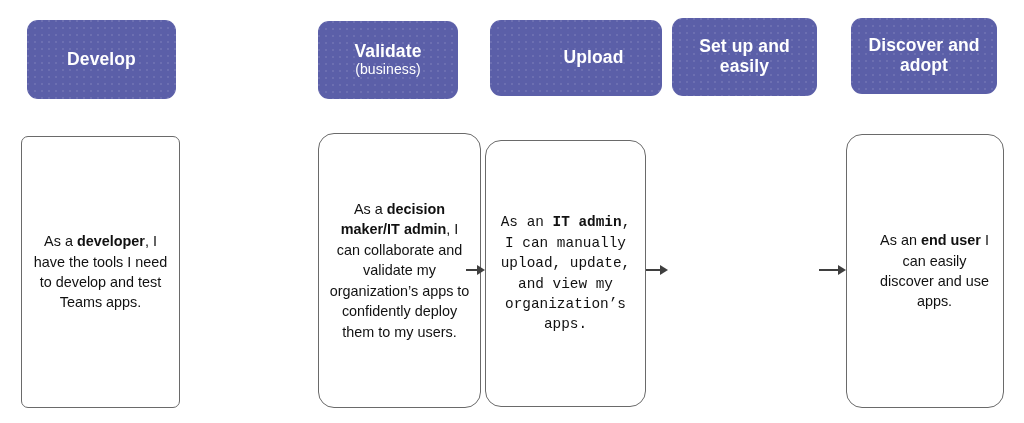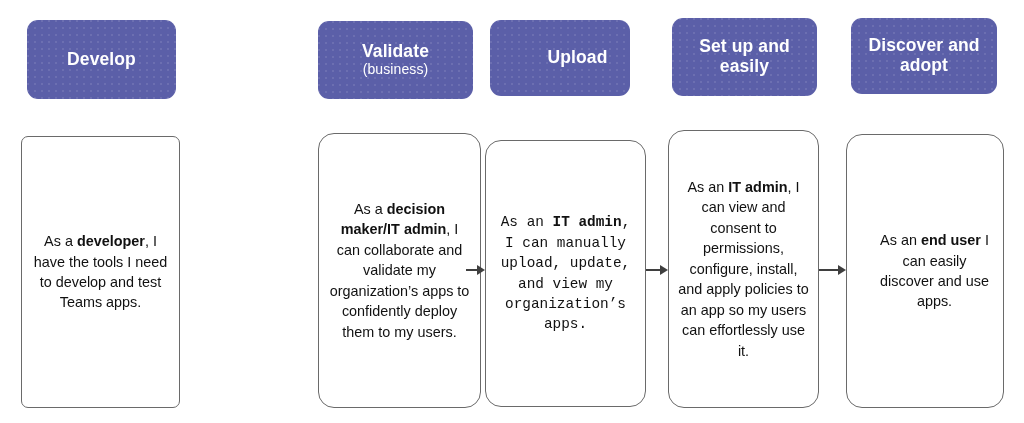--- a/index.html
+++ b/index.html
@@ -101,42 +101,39 @@
 <div id="canvas">
 
   <div class="stage-header" style="left: 27px; top: 20px; width: 149px; height: 79px; background-color: rgb(91, 95, 168);">
     <span class="title">Develop</span>
 
   </div>
   <div class="persona-card" style="left: 21px; top: 136px; width: 159px; height: 272px; border-color: rgb(106, 106, 106); border-radius: 7px;">
     <div class="body">As a <b>developer</b>, I have the tools I need to develop and test Teams apps.</div>
   </div>
 
-  <div class="stage-header" style="left: 318px; top: 21px; width: 155px; height: 78px; background-color: rgb(91, 95, 168);">
+  <div class="stage-header" style="left: 318px; top: 21px; width: 140px; height: 78px; background-color: rgb(91, 95, 168);">
     <span class="title">Validate</span>
     <span class="subtitle">(business)</span>
   </div>
   <div class="persona-card" style="left: 318px; top: 133px; width: 163px; height: 275px; border-color: rgb(106, 106, 106);">
     <div class="body">As a <b>decision maker/IT admin</b>, I can collaborate and validate my organization’s apps to confidently deploy them to my users.</div>
   </div>
 
-  <div class="stage-header" style="left: 490px; top: 20px; width: 140px; height: 76px; background-color: rgb(91, 95, 168); padding-left: 41px;">
+  <div class="stage-header" style="left: 490px; top: 20px; width: 172px; height: 76px; background-color: rgb(91, 95, 168); padding-left: 41px;">
     <span class="title">Upload</span>
 
   </div>
   <div class="persona-card" style="left: 485px; top: 140px; width: 161px; height: 267px; border-color: rgb(106, 106, 106); font-family: Liberation Mono, monospace;">
     <div class="body">As an <b>IT admin</b>, I can manually upload, update, and view my organization’s apps.</div>
   </div>
 
   <div class="stage-header" style="left: 672px; top: 18px; width: 145px; height: 78px; background-color: rgb(91, 95, 168);">
     <span class="title">Set up and easily</span>
 
-  </div>
-  <div class="persona-card" style="left: 668px; top: 130px; width: 151px; height: 278px; border-color: rgb(106, 106, 106);">
-    <div class="body">As an <b>IT admin</b>, I can view and consent to permissions, configure, install, and apply policies to an app so my users can effortlessly use it.</div>
   </div>
 
   <div class="stage-header" style="left: 851px; top: 18px; width: 146px; height: 76px; background-color: rgb(91, 95, 168);">
     <span class="title">Discover and adopt</span>
 
   </div>
   <div class="persona-card" style="left: 846px; top: 134px; width: 158px; height: 274px; border-color: rgb(106, 106, 106); padding-left: 28px;">
     <div class="body">As an <b>end user</b> I can easily discover and use apps.</div>
   </div>
 

